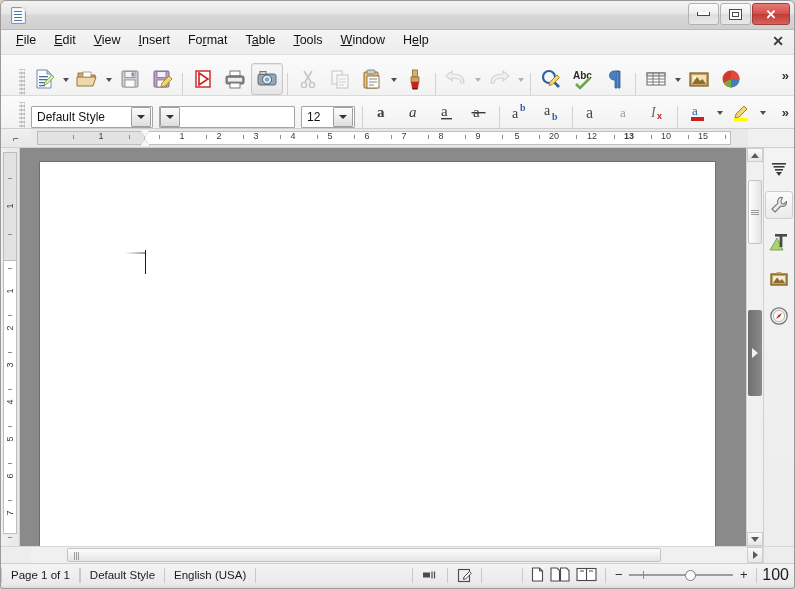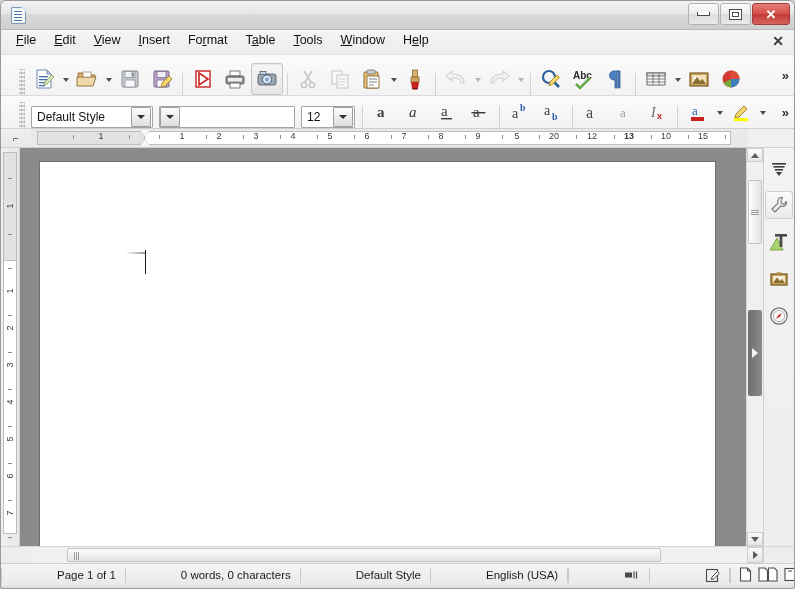--- a/index.html
+++ b/index.html
@@ -247,21 +247,21 @@
   .hs-right i{border-left:5px solid #5c5c5c;}
   .hs-pad{width:30px;flex:none;background:#ededed;}
   .hs-pad2{width:30px;flex:none;background:#ededed;border-left:1px solid #d6d6d6;}
 
   
   .statusbar{
     height:22px;display:flex;align-items:center;
     background:linear-gradient(to bottom,#f4f4f4,#e9e9e9);
     border-top:1px solid #cfcfcf;font-size:11.5px;color:#1b1b1b;
   }
-  .st-cell{padding:0 9px;height:16px;line-height:16px;display:flex;align-items:center;white-space:nowrap;margin-left:46px;}
+  .st-cell{padding:0 9px;height:16px;line-height:16px;display:flex;align-items:center;white-space:nowrap;}
   .st-div{width:1px;height:15px;background:#c9c9c9;flex:none;}
   .st-spacer{flex:1;}
   .zoomslider{
     display:flex;align-items:center;gap:0;padding:0 6px;
   }
   .zs-minus,.zs-plus{width:13px;text-align:center;color:#2b2b2b;font-size:13px;line-height:10px;}
   .zs-track{
     width:104px;height:2px;background:#9c9c9c;position:relative;margin:0 4px;
   }
   .zs-mid{position:absolute;left:14px;top:-3px;width:1px;height:8px;background:#8a8a8a;}
@@ -759,21 +759,20 @@
     <div class="hs-btn hs-right">
         <i></i>
       </div>
     <div class="hs-pad2"></div>
   </div>
 
   <div class="statusbar">
     <div class="st-div"></div>
     <div class="st-cell">Page 1 of 1</div>
     <div class="st-div"></div>
-    <div class="st-cell">0 words, 0 characters</div>
     <div class="st-div"></div>
     <div class="st-cell">Default Style</div>
     <div class="st-div"></div>
     <div class="st-cell">English (USA)</div>
     <div class="st-div"></div>
 
     <div class="st-spacer"></div>
 
     <div class="st-div"></div>
     <div class="st-cell">

